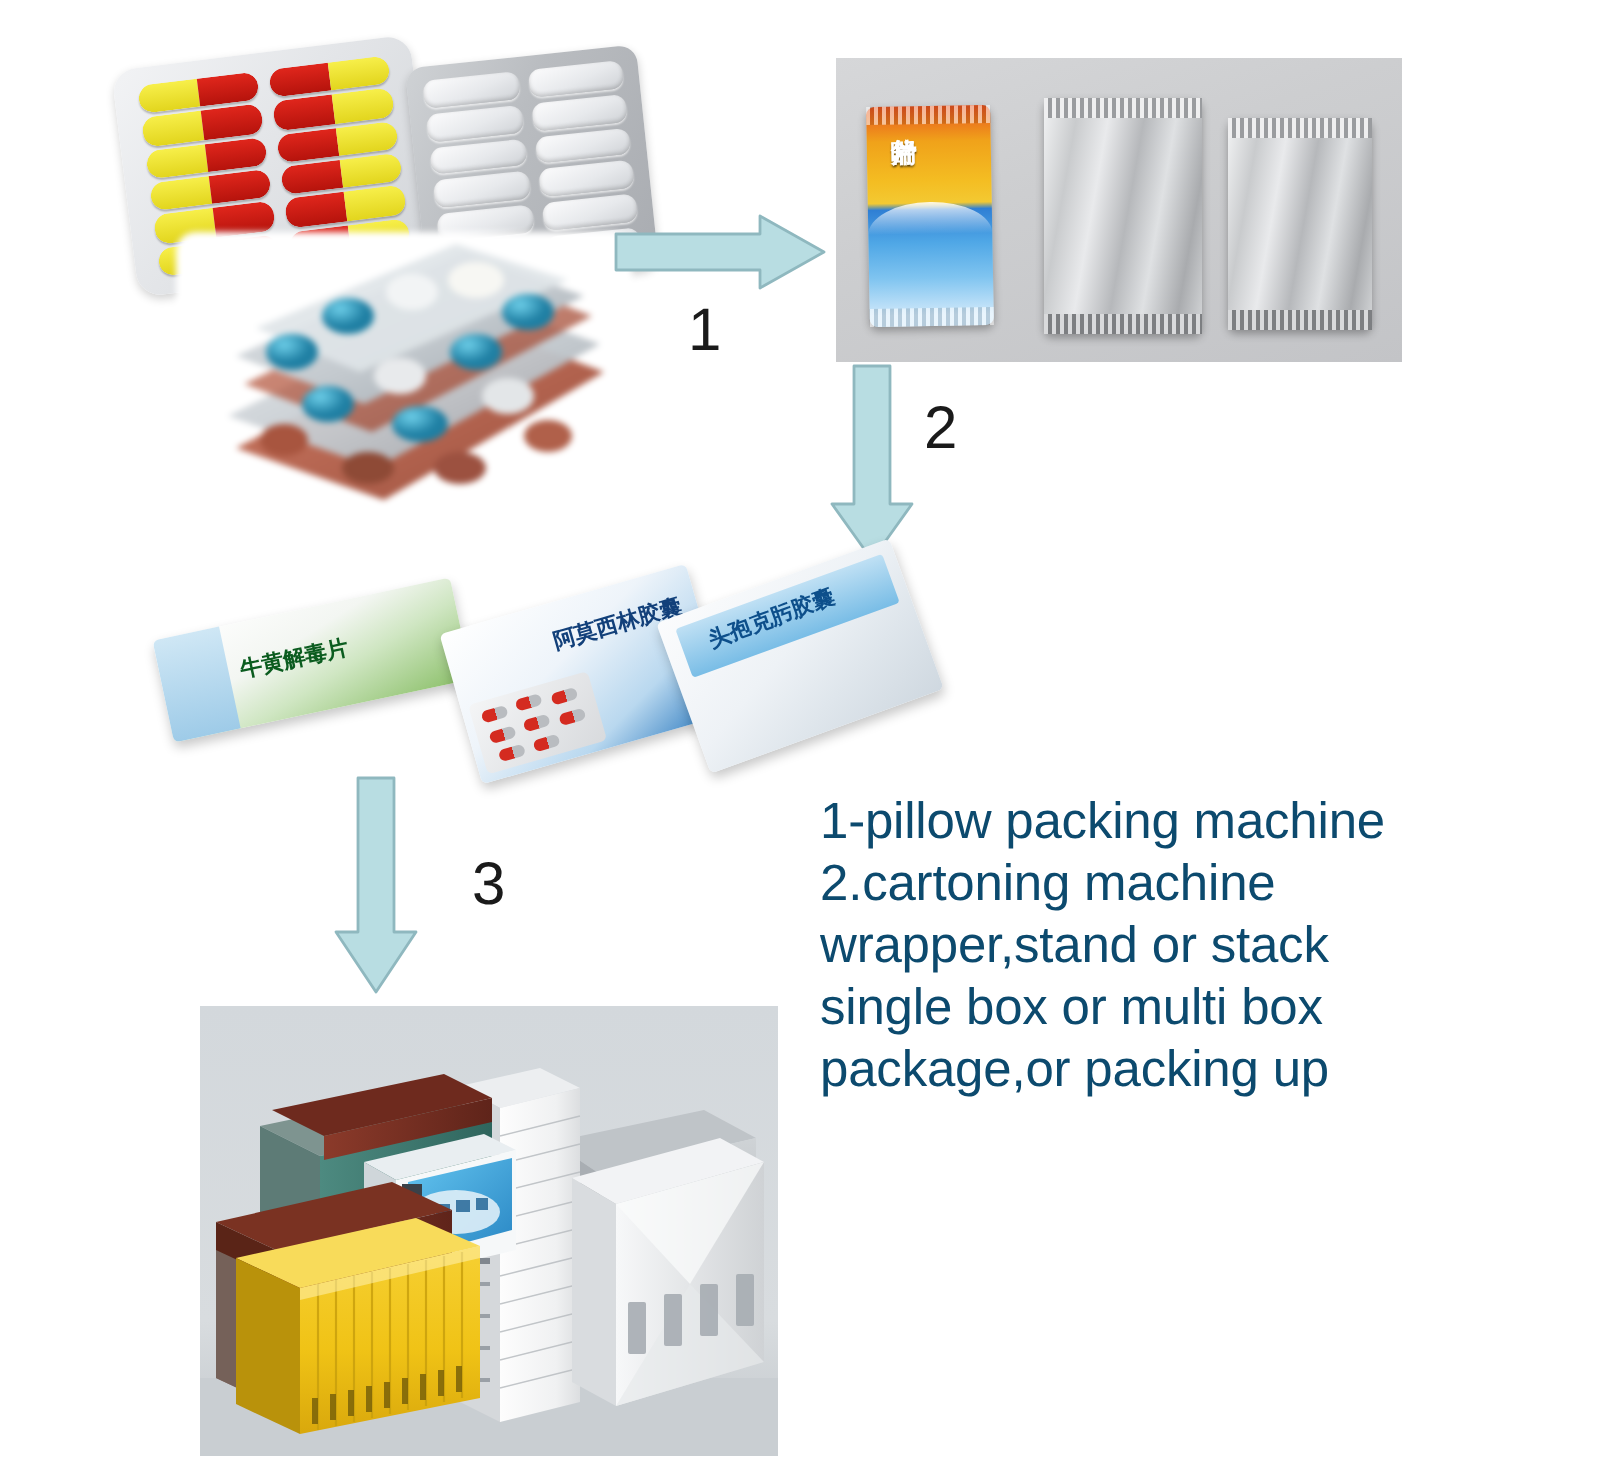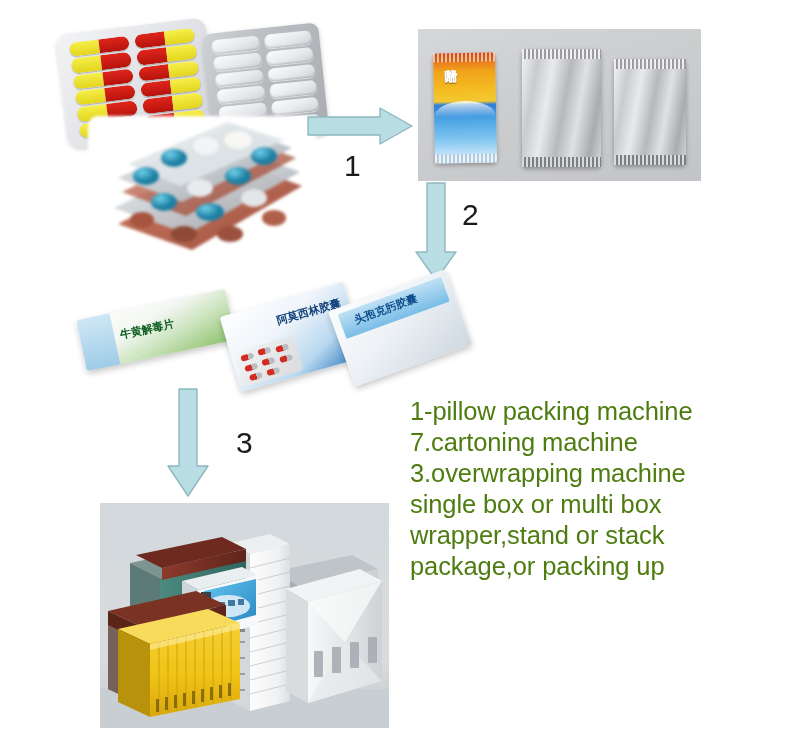--- a/index.html
+++ b/index.html
@@ -7,21 +7,21 @@
        font-family:"Liberation Sans","DejaVu Sans",sans-serif;}
   .stage{position:absolute;left:0;top:0;width:810px;height:742px;background:#fff;}
   .abs{position:absolute;}
 
   
   .arrow-num{position:absolute;color:#1a1a1a;font-size:30px;line-height:1;
              font-family:"Liberation Sans","DejaVu Sans",sans-serif;}
 
   
   .desc{position:absolute;left:410px;top:396px;width:330px;
-        font-size:25.5px;line-height:31px;color:#4d7c0f;letter-spacing:-0.1px;
+        font-size:25.5px;line-height:31px;color:#0c4a6e;letter-spacing:-0.1px;
         font-family:"Liberation Sans","DejaVu Sans",sans-serif;}
   .desc div{white-space:nowrap;}
 
   
   .blisterA{left:62px;top:26px;width:150px;height:114px;
             transform:rotate(-7deg);}
   .blisterA .tray{position:absolute;inset:0;border-radius:12px;
       background:linear-gradient(135deg,#f2f3f5 0%,#e3e5e8 45%,#d2d5d9 100%);
       box-shadow:0 2px 5px rgba(0,0,0,.18);}
   .capgrid{position:absolute;left:12px;top:9px;width:126px;height:96px;
@@ -386,20 +386,19 @@
         <rect x="110" y="184" width="3" height="13"></rect>
           <rect x="119" y="182" width="3" height="13"></rect>
         <rect x="128" y="180" width="3" height="13"></rect>
       </g>
       <polygon points="50,141 140,120 140,126 50,147" fill="#fff3b0" opacity="0.55"></polygon>
     </svg>
   </div>
 
   <div class="desc">
     <div>1-pillow packing machine</div>
-    <div>7.cartoning machine</div>
-    <div>3.overwrapping machine</div>
+    <div>2.cartoning machine</div>
+    <div>wrapper,stand or stack</div>
     <div>single box or multi box</div>
-    <div>wrapper,stand or stack</div>
     <div>package,or packing up</div>
   </div>
 
 </div>
 
 </body></html>

